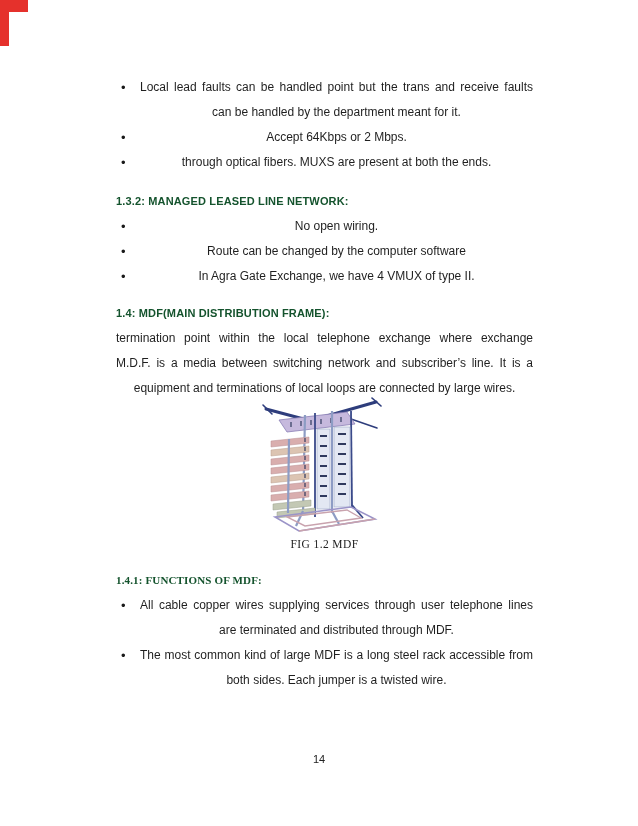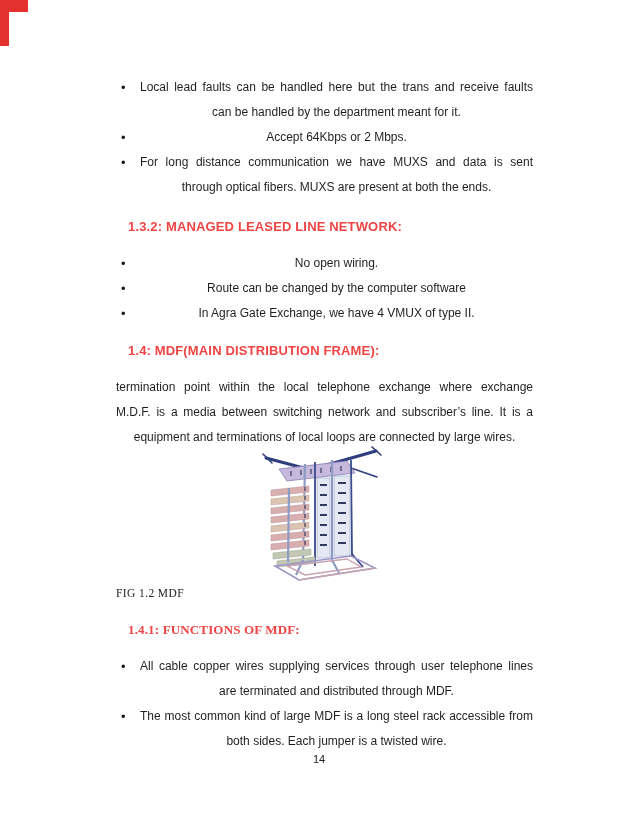--- a/index.html
+++ b/index.html
@@ -12,26 +12,26 @@
 
   .content { position:absolute; left:116px; top:75px; width:417px; font-size:12px; line-height:25px; }
 
   ul.blist { list-style:none; margin:0; padding:0; }
   ul.blist > li { position:relative; padding-left:24px; }
   .dot { position:absolute; left:5px; top:0; font-size:13px; color:#1a1a1a; }
 
   .ln { text-align:center; white-space:normal; }
   .ln.just { text-align:justify; text-align-last:justify; }
 
-  h2 { font-size:13px; line-height:25px; margin:12px; font-weight:bold; color:#ef4444; letter-spacing:.15px; }
+  h2 { font-size:11px; line-height:25px; margin:0; font-weight:bold; color:#14532d; letter-spacing:.15px; }
   .mt14 { margin-top:14px; }
   .mt12 { margin-top:12px; }
   .mt16 { margin-top:16px;font-family:Liberation Serif, serif; }
 
-  .figure { margin-top:-8px; text-align:left; }
+  .figure { margin-top:-8px; text-align:center; }
   .fig-img { display:block; margin:0 auto; }
   .fig-cap {
     font-family:"Liberation Serif","DejaVu Serif",serif;
     font-size:11.5px; line-height:15px; margin-top:4px; letter-spacing:.4px; color:#222;
   }
   .fig-ref-row { line-height:15px; }
   .fig-ref {
     font-family:"Liberation Serif","DejaVu Serif",serif;
     font-size:12px; font-weight:bold; white-space:pre; position:relative; left:-27px; color:#111;
   }
@@ -59,30 +59,29 @@
 <div class="page">
 
   <div class="corner-v"></div>
   <div class="corner-h"></div>
 
   <div class="content">
 
     <ul class="blist">
       <li>
         <span class="dot">•</span>
-        <div class="ln just">Local lead faults can be handled here but the trans and receive faults</div>
+        <div class="ln just">Local lead faults can be handled point but the trans and receive faults</div>
         <div class="ln">can be handled by the department meant for it.</div>
       </li>
       <li>
         <span class="dot">•</span>
         <div class="ln">Accept 64Kbps or 2 Mbps.</div>
       </li>
       <li>
         <span class="dot">•</span>
-        <div class="ln just">For long distance communication we have MUXS and data is sent</div>
         <div class="ln">through optical fibers. MUXS are present at both the ends.</div>
       </li>
     </ul>
 
     <h2 class="mt14">1.3.2: MANAGED LEASED LINE NETWORK:</h2>
     <ul class="blist">
       <li>
         <span class="dot">•</span>
         <div class="ln">No open wiring.</div>
       </li>

